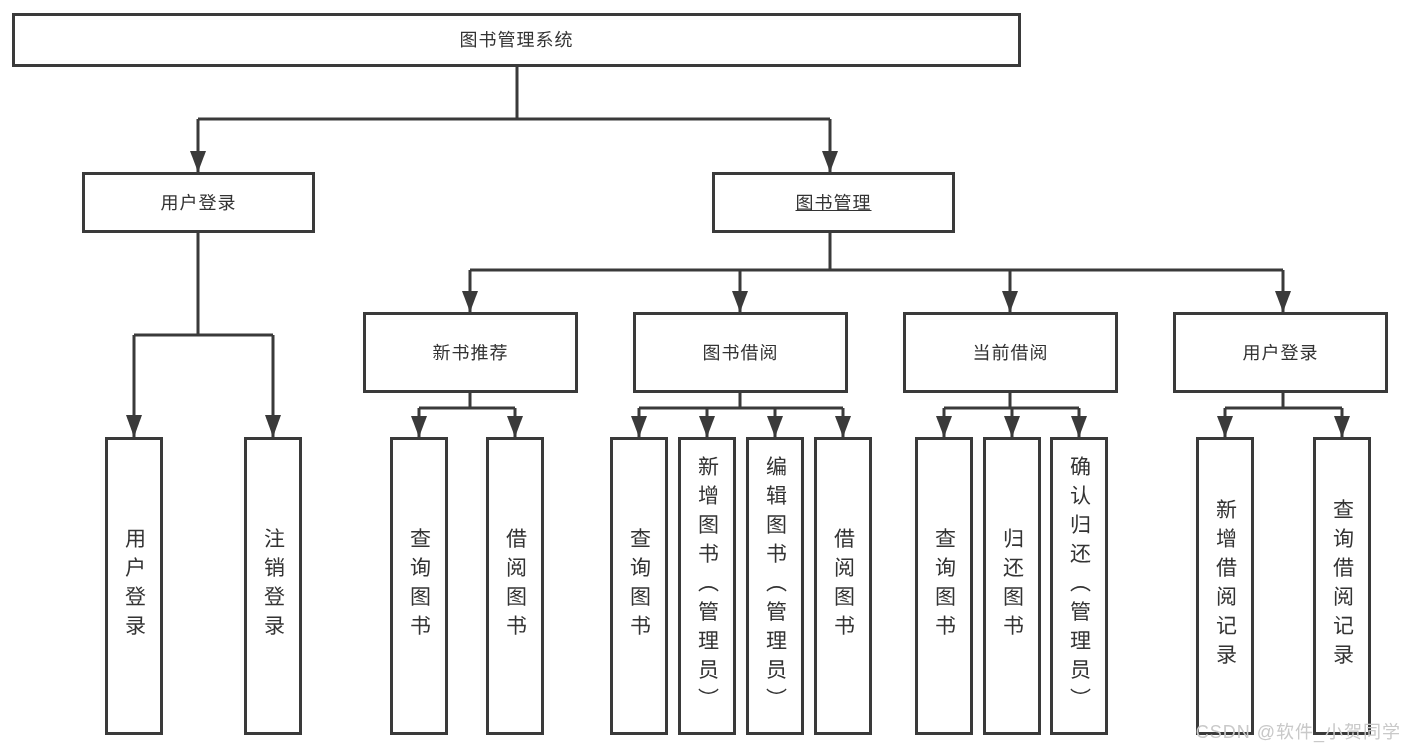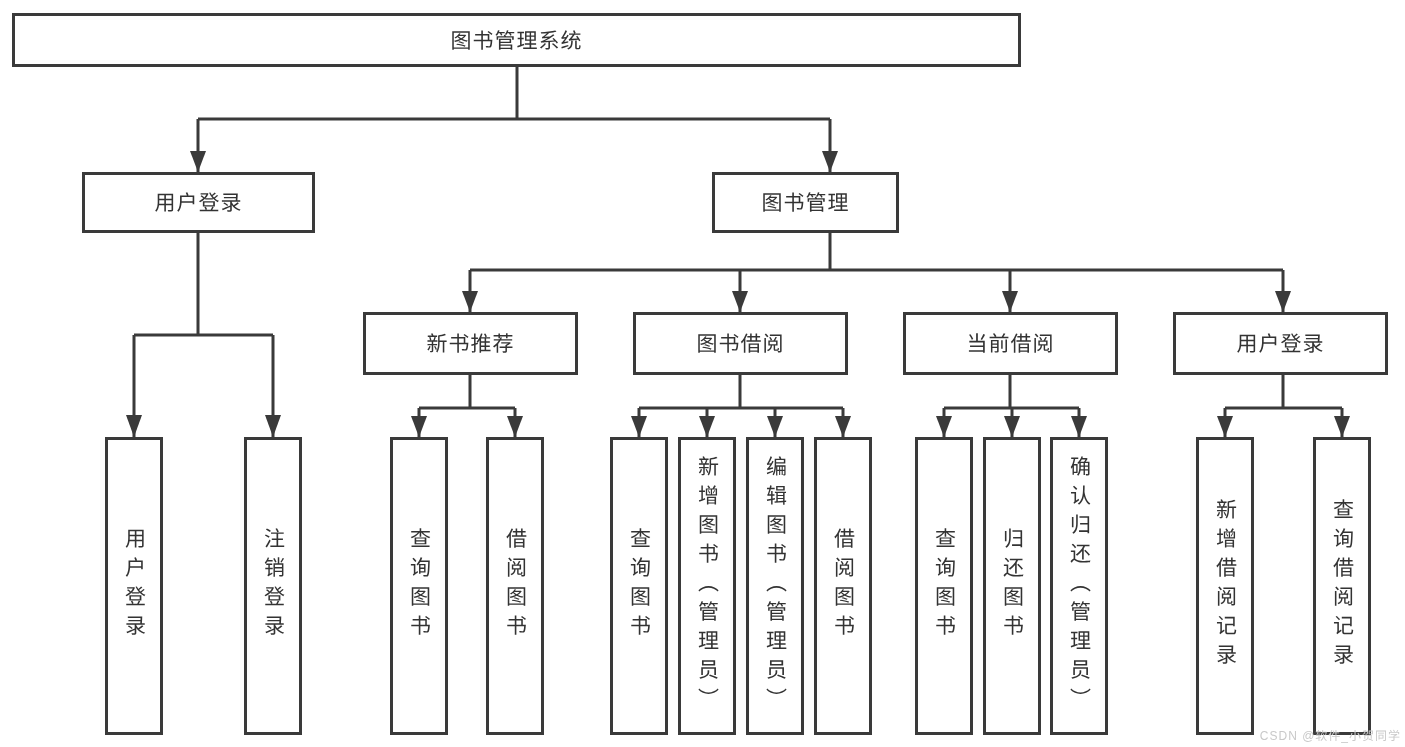--- a/index.html
+++ b/index.html
@@ -30,32 +30,32 @@
   .ahead { fill: var(--line); stroke: none; }
 
   .node {
     position: absolute;
     background: var(--background);
     border: 3px solid var(--line);
     color: var(--text);
     display: flex;
     align-items: center;
     justify-content: center;
-    font-size: 21px;
+    font-size: 18px;
     letter-spacing: 1px;
     text-align: center;
     line-height: 1;
   }
 
   .node.root  { left: 12px;   top: 13px;  width: 1009px; height: 54px; }
 
   .node.l2a   { left: 82px;   top: 172px; width: 233px;  height: 61px; }
-  .node.l2b   { left: 712px;  top: 172px; width: 187px;  height: 61px; }
+  .node.l2b   { left: 712px;  top: 172px; width: 243px;  height: 61px; text-decoration: underline; }
 
-  .node.l3    { top: 312px; width: 215px; height: 63px; }
+  .node.l3    { top: 312px; width: 215px; height: 81px; }
   .node.l3a   { left: 363px; }
   .node.l3b   { left: 633px; }
   .node.l3c   { left: 903px; }
   .node.l3d   { left: 1173px; }
 
   .node.leaf {
     top: 437px;
     width: 58px;
     height: 298px;
     writing-mode: vertical-rl;
@@ -74,21 +74,21 @@
   .leaf.p9  { left: 915px; }
   .leaf.p10 { left: 983px; }
   .leaf.p11 { left: 1050px; }
   .leaf.p12 { left: 1196px; }
   .leaf.p13 { left: 1313px; }
 
   .watermark {
     position: absolute;
     right: 4px;
     bottom: 4px;
-    font-size: 12px;
+    font-size: 18px;
     letter-spacing: 1px;
     color: var(--watermark);
     z-index: 5;
     white-space: nowrap;
   }
 </style>
 </head>
 <body>
 
 <div class="stage">

